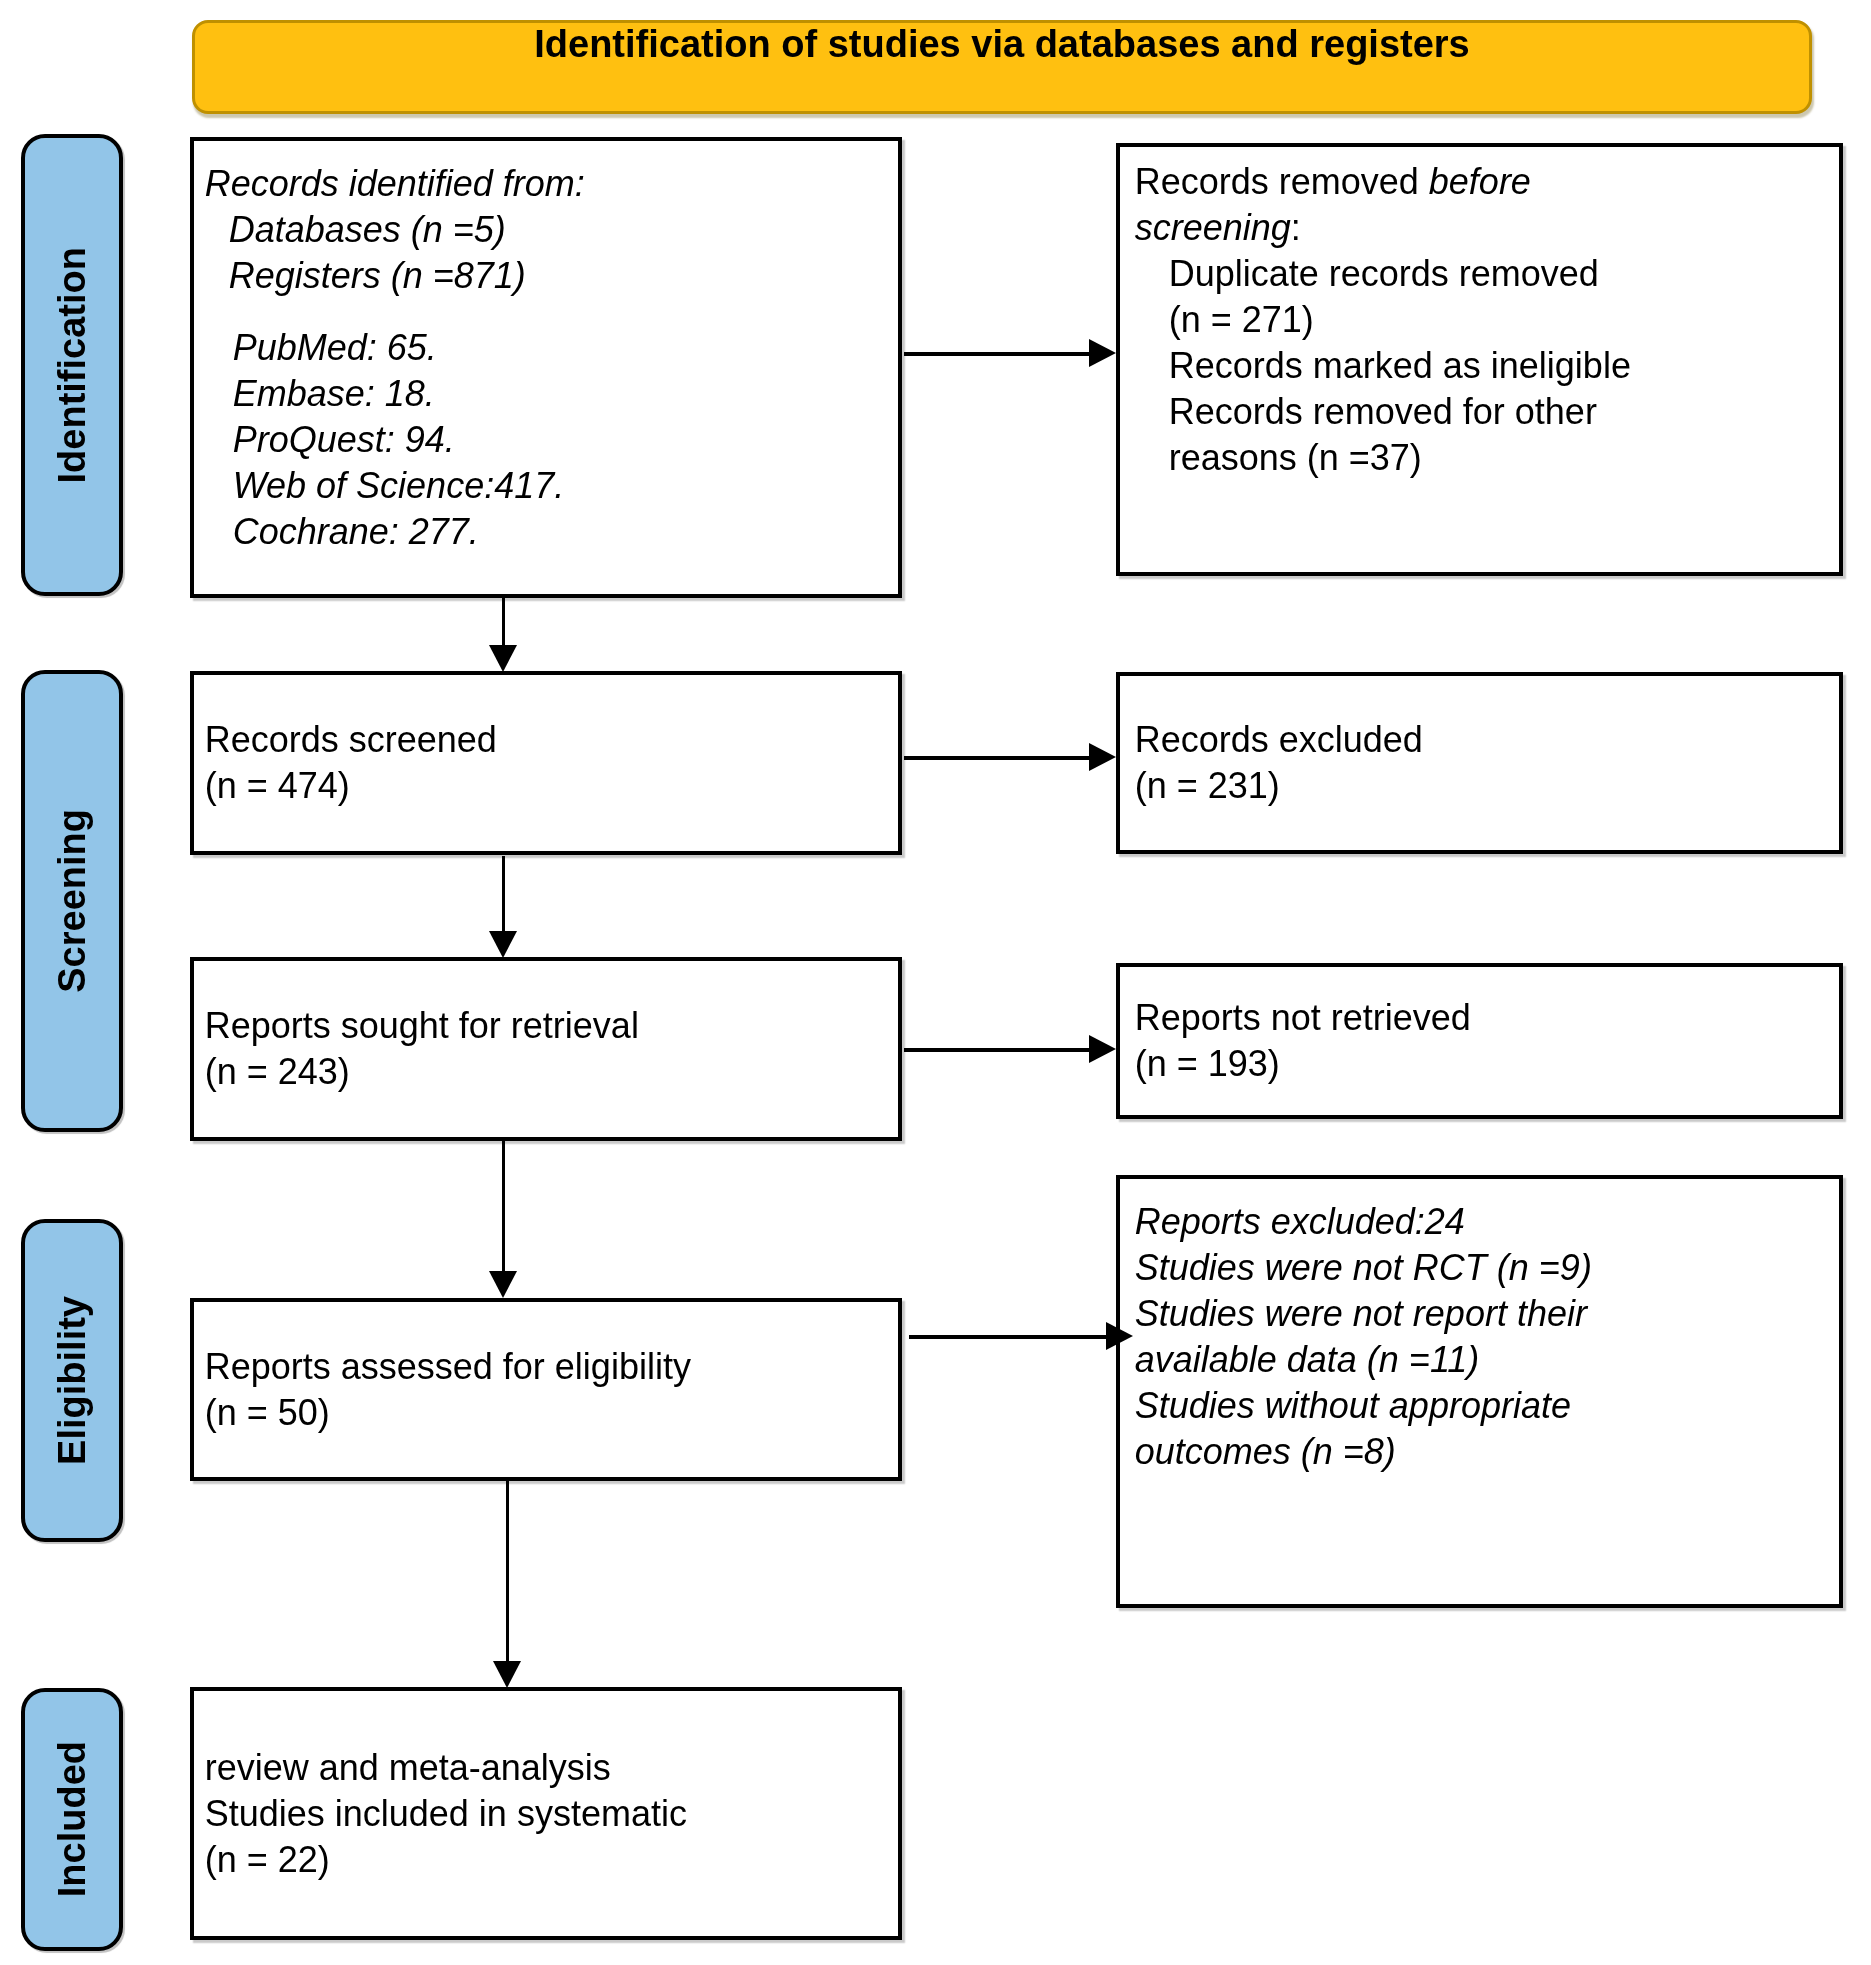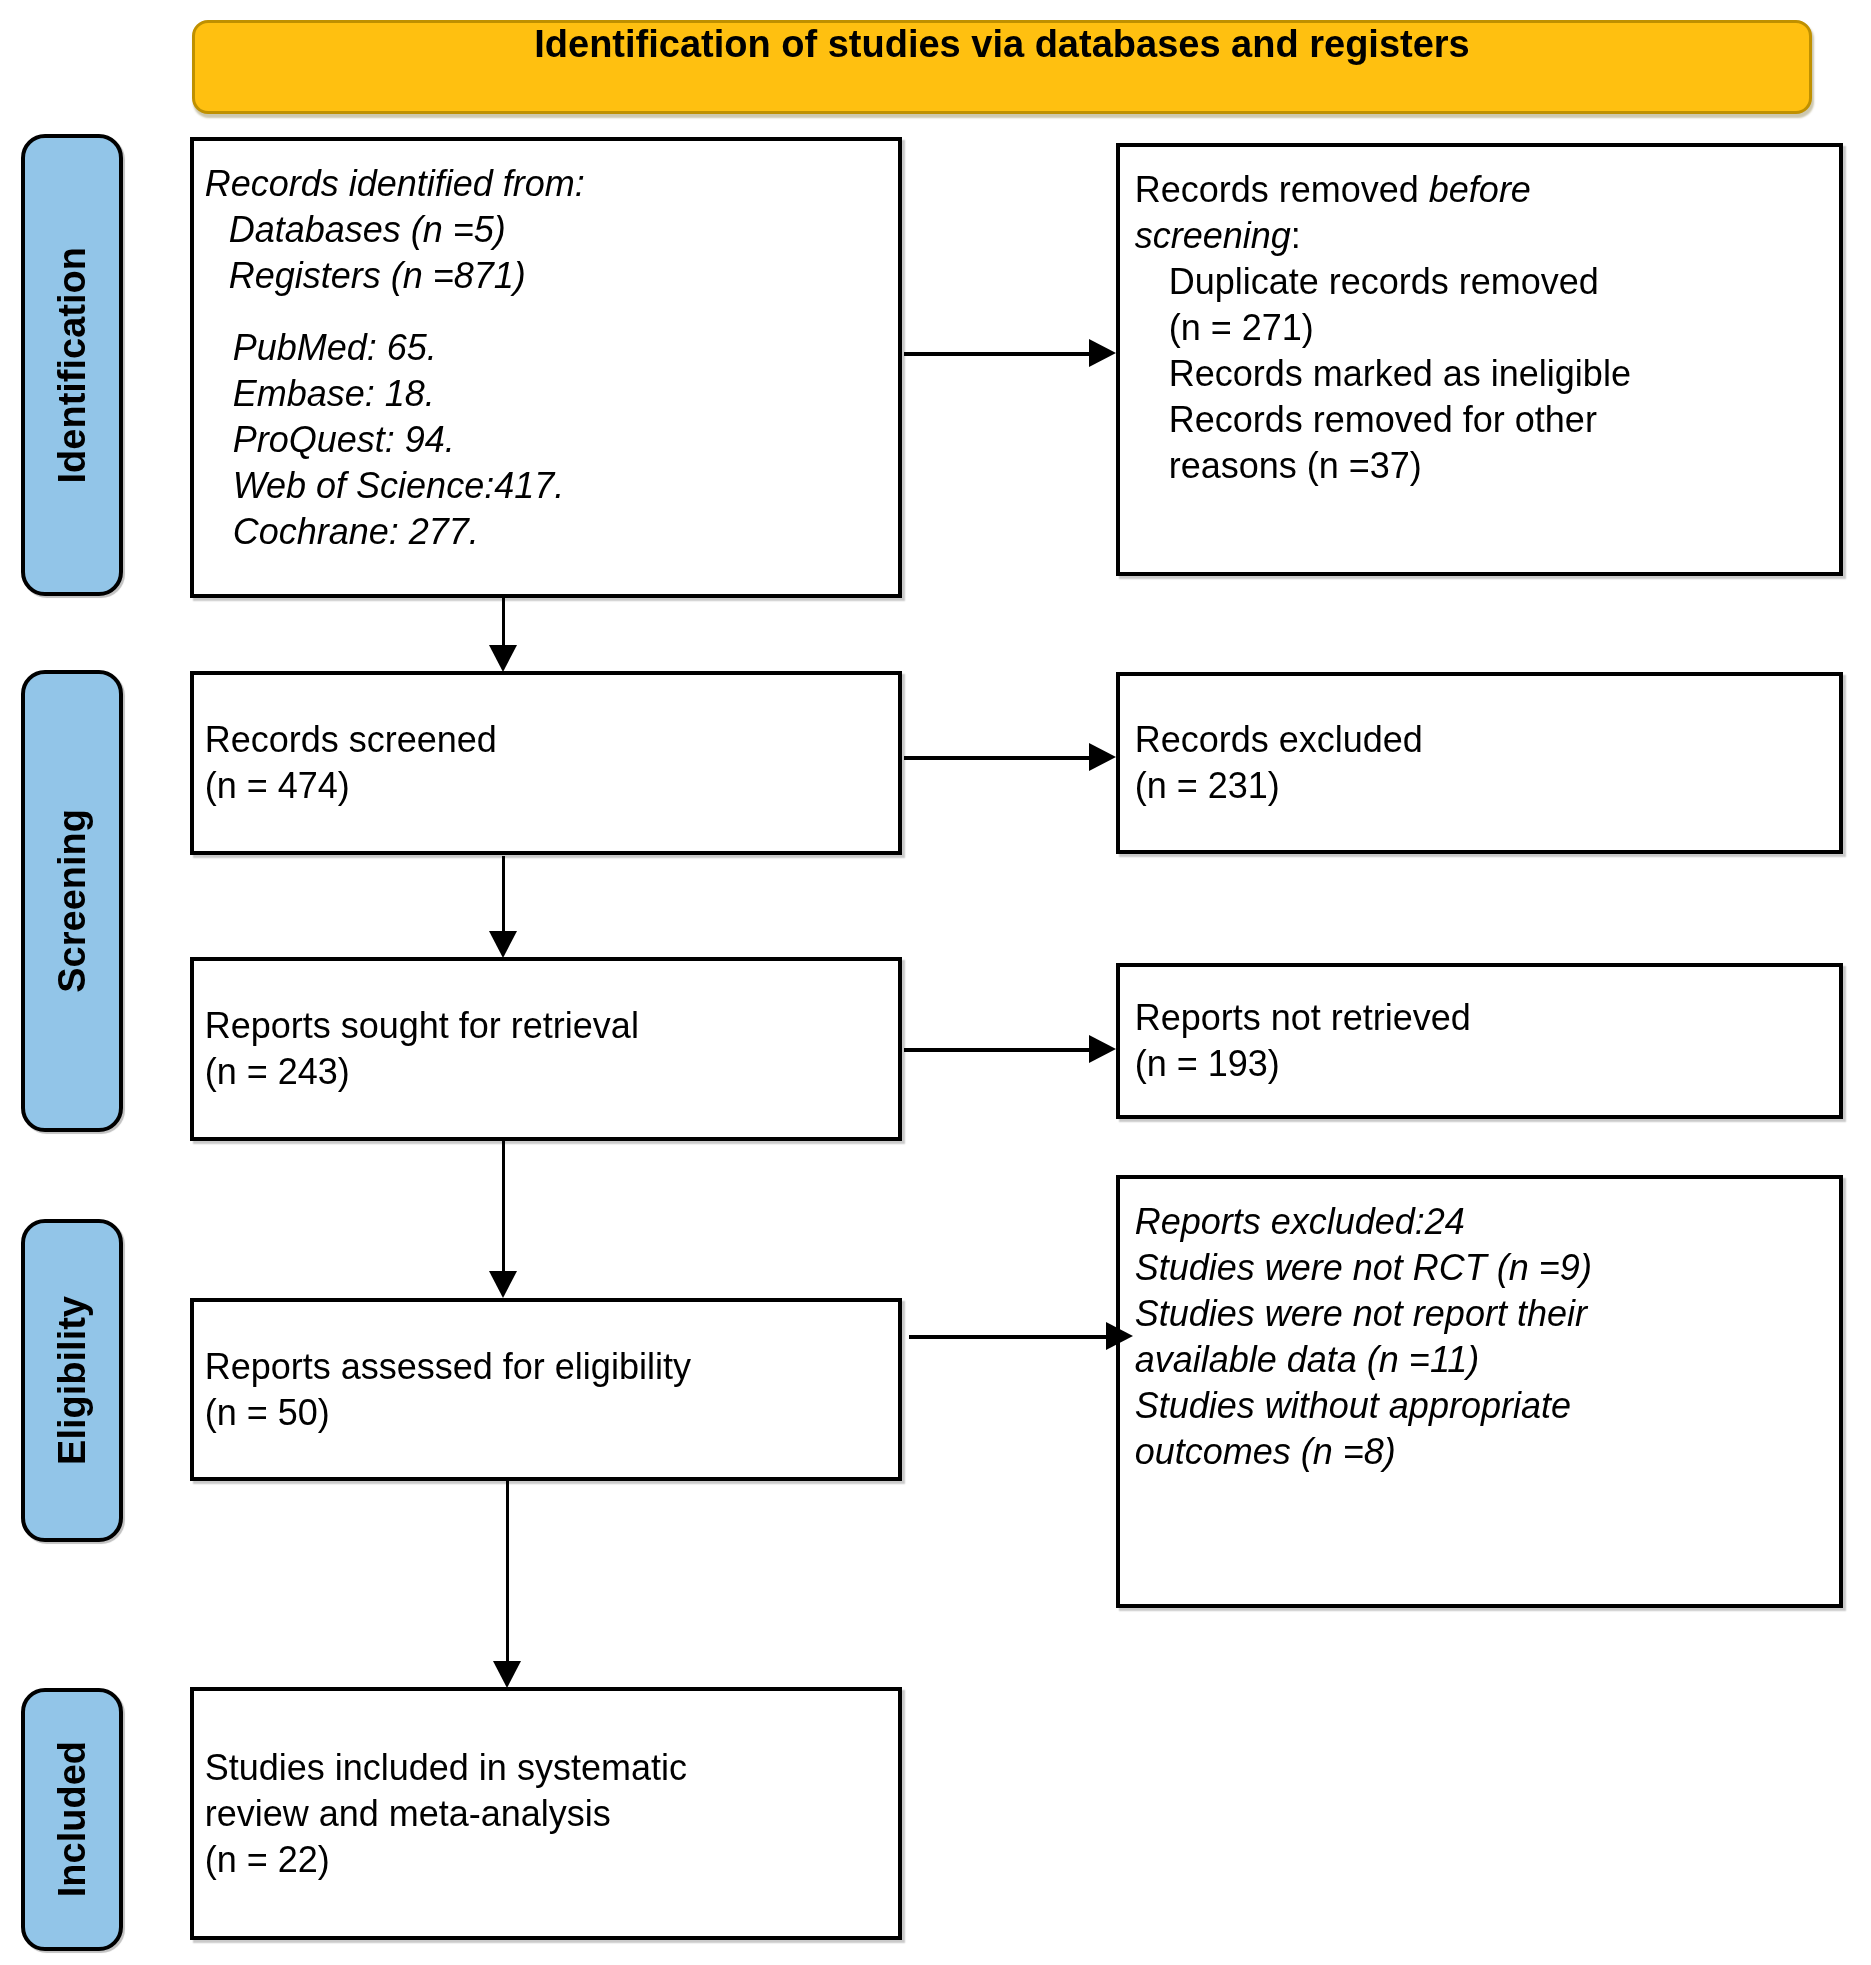--- a/index.html
+++ b/index.html
@@ -93,21 +93,21 @@
     <div class="ind1">Databases (n =5)</div>
     <div class="ind1">Registers (n =871)</div>
     <div class="spacer"></div>
     <div class="ind2">PubMed: 65.</div>
     <div class="ind2">Embase: 18.</div>
     <div class="ind2">ProQuest: 94.</div>
     <div class="ind2">Web of Science:417.</div>
     <div class="ind2">Cochrane: 277.</div>
   </div>
 
-  <div class="fbox pad-l2" style="left:1116px;top:143px;width:727px;height:433px;padding-top:20px;">
+  <div class="fbox pad-l2" style="left:1116px;top:143px;width:727px;height:433px;padding-top:12px;">
     <div class="ind0"><span>Records removed </span><i>before</i></div>
     <div class="ind0"><i>screening</i><span>:</span></div>
     <div class="ind1b">Duplicate records removed</div>
     <div class="ind1b">(n = 271)</div>
     <div class="ind1b">Records marked as ineligible</div>
     <div class="ind1b">Records removed for other</div>
     <div class="ind1b">reasons (n =37)</div>
   </div>
 
   <div class="fbox centered pad-l" style="left:190px;top:671px;width:712px;height:184px;">
@@ -138,22 +138,22 @@
   <div class="fbox pad-l2" style="left:1116px;top:1175px;width:727px;height:433px;padding-top:20px;font-style:italic;">
     <div>Reports excluded:24</div>
     <div>Studies were not RCT (n =9)</div>
     <div>Studies were not report their</div>
     <div>available data (n =11)</div>
     <div>Studies without appropriate</div>
     <div>outcomes (n =8)</div>
   </div>
 
   <div class="fbox centered pad-l" style="left:190px;top:1687px;width:712px;height:253px;">
+    <div>review and meta-analysis</div>
     <div>Studies included in systematic</div>
-    <div>review and meta-analysis</div>
     <div>(n = 22)</div>
   </div>
 
   <div class="arr-h" style="left:904px;top:338px;width:212px;">
     <div class="line"></div>
     <div class="head"></div>
   </div>
   <div class="arr-v" style="left:488px;top:598px;height:74px;">
     <div class="line"></div>
     <div class="head"></div>

